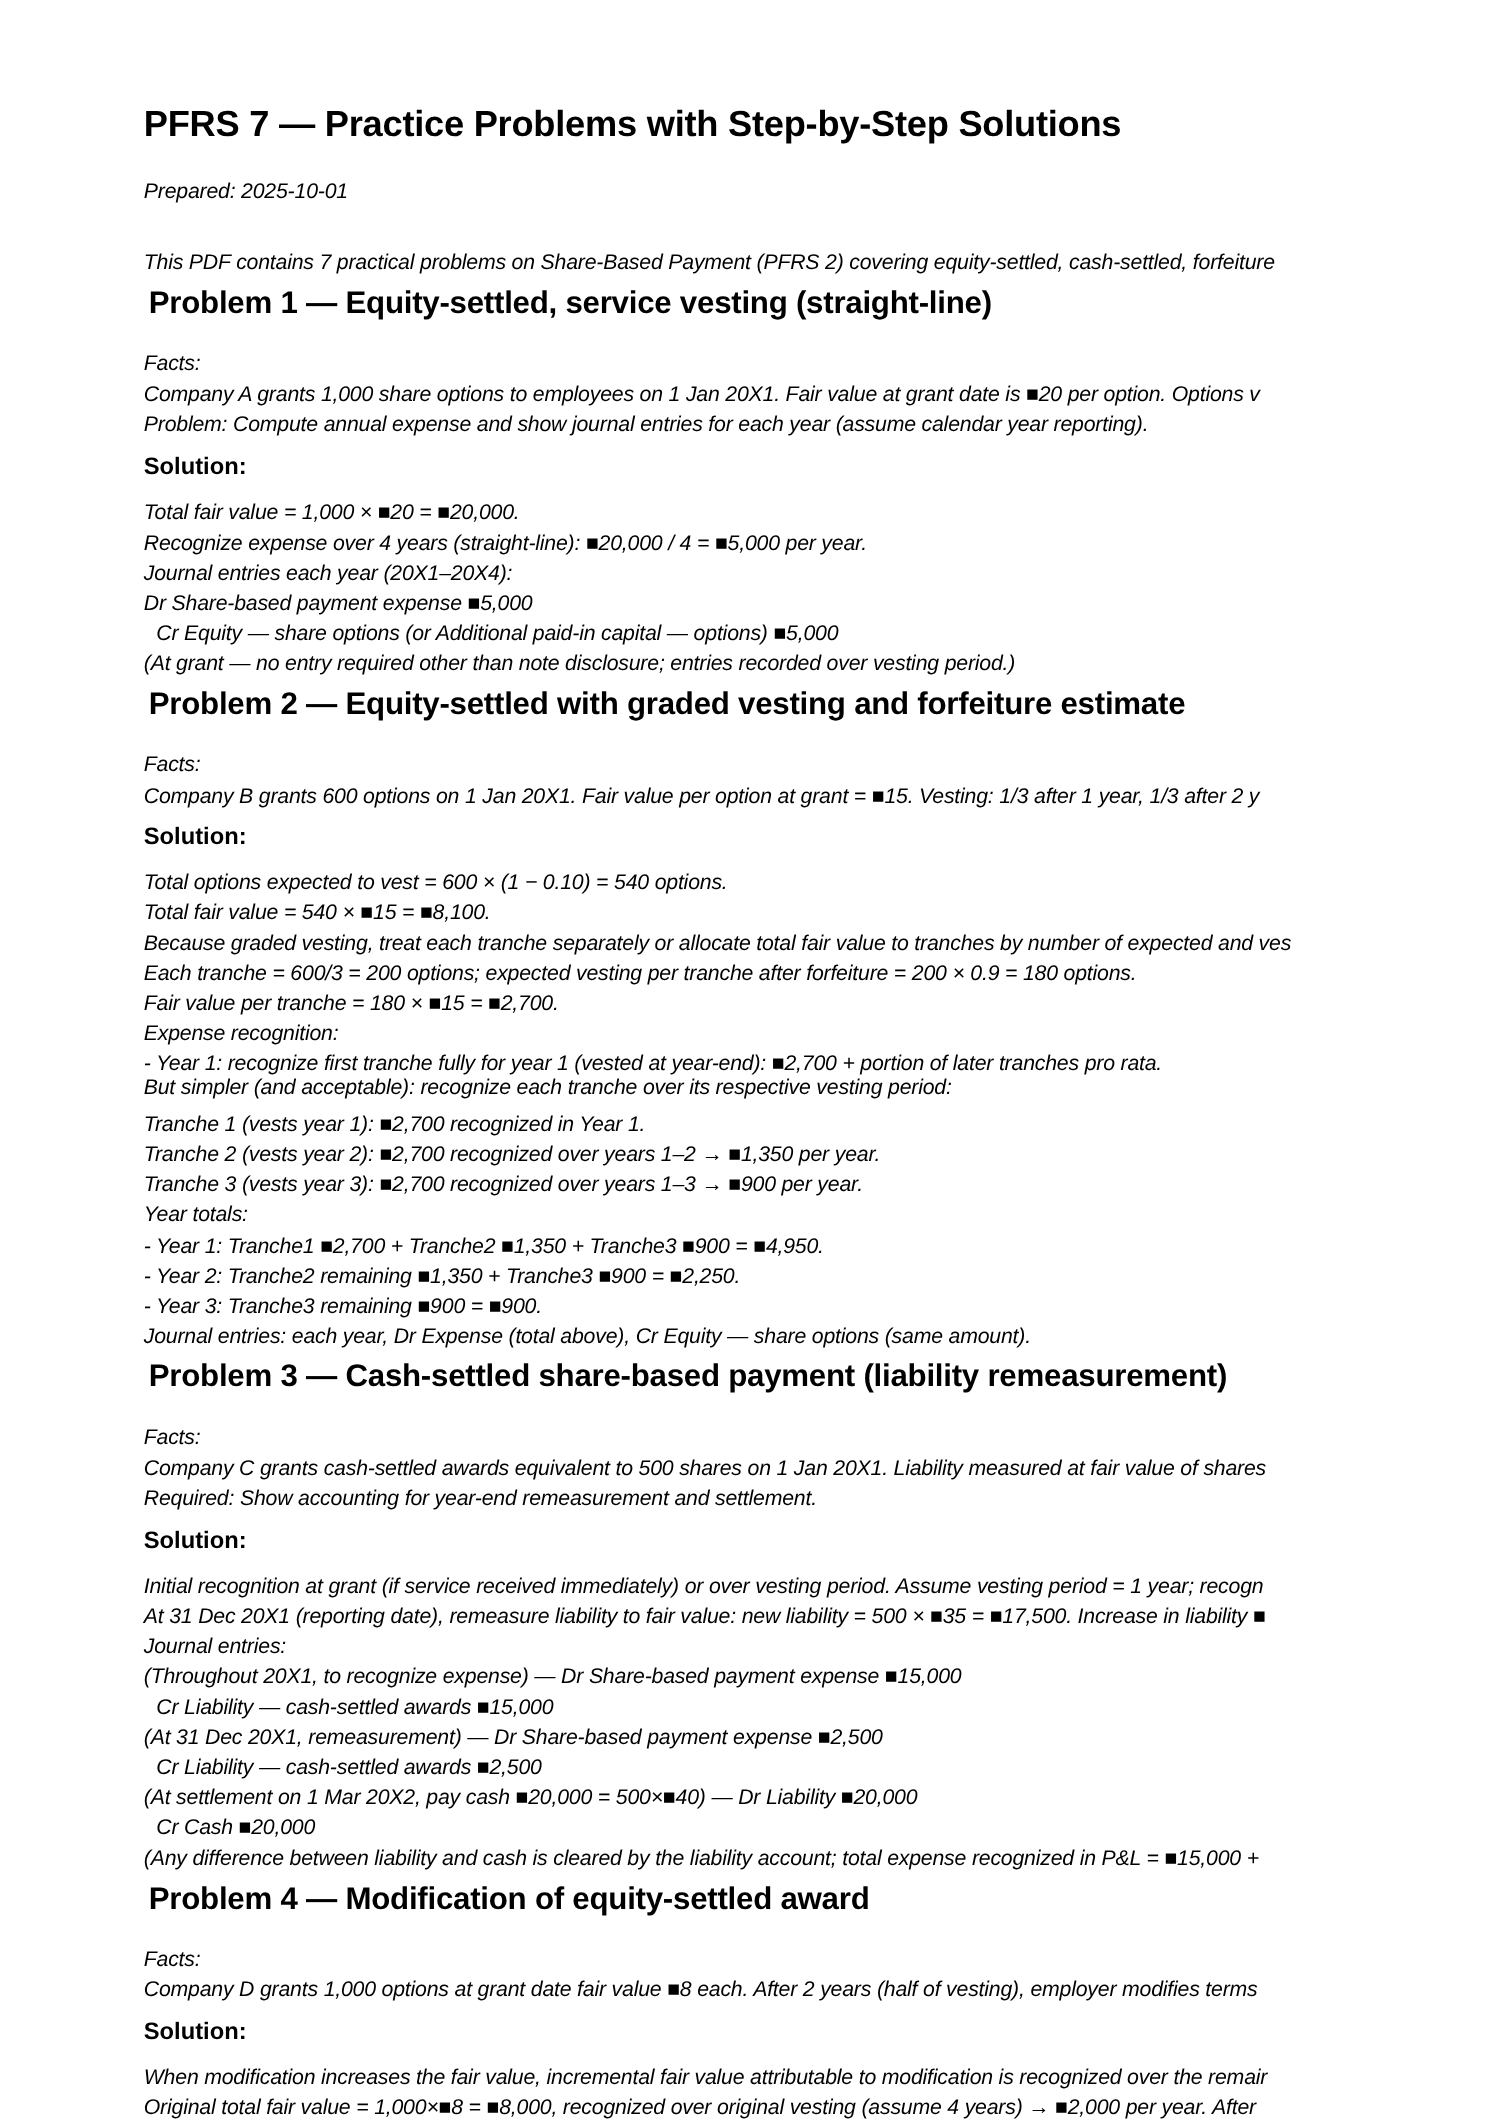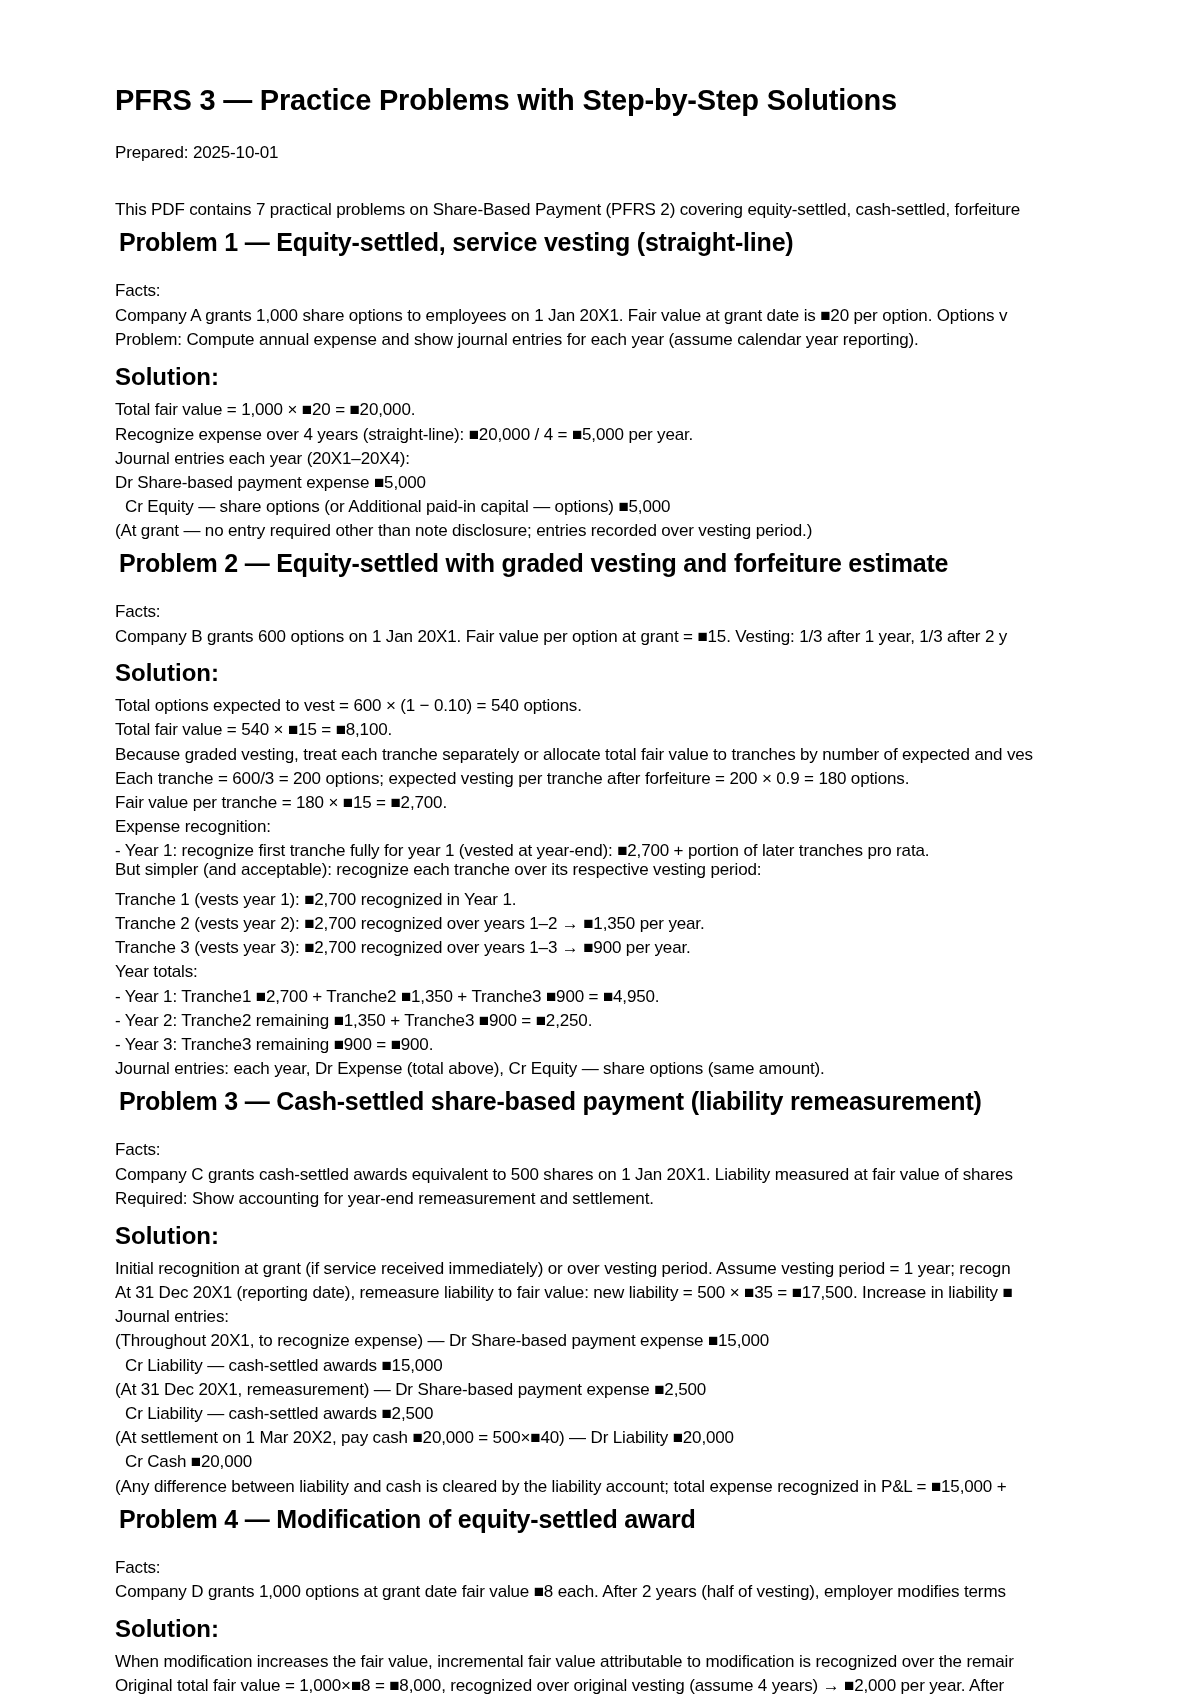--- a/index.html
+++ b/index.html
@@ -31,43 +31,44 @@
       letter-spacing: -0.2px;
       margin: 0;
     }
     .line {
       position: absolute;
       left: 0;
       font-size: 17px;
       line-height: 20px;
       margin: 0;
       letter-spacing: -0.15px;
+      font-style: italic;
     }
     .problem-title {
       position: absolute;
       left: 4px;
       font-size: 25px;
       font-weight: bold;
       margin: 0;
       letter-spacing: -0.2px;
     }
     .solution-label {
       position: absolute;
       left: 0;
-      font-size: 24px;
+      font-size: 19px;
       font-weight: bold;
       margin: 0;
     }
     .indent { padding-left: 10px; }
   </style>
 </head>
 <body>
 
 <div class="page">
-  <h1 class="doc-title">PFRS 3 — Practice Problems with Step-by-Step Solutions</h1>
+  <h1 class="doc-title">PFRS 7 — Practice Problems with Step-by-Step Solutions</h1>
   <p class="line" style="top:143px">Prepared: 2025-10-01</p>
   <p class="line" style="top:200px">This PDF contains 7 practical problems on Share-Based Payment (PFRS 2) covering equity-settled, cash-settled, forfeiture</p>
 
   <section>
     <h2 class="problem-title" style="top:228px">Problem 1 — Equity-settled, service vesting (straight-line)</h2>
     <p class="line" style="top:281px">Facts:</p>
     <p class="line" style="top:306px">Company A grants 1,000 share options to employees on 1 Jan 20X1. Fair value at grant date is ■20 per option. Options v</p>
     <p class="line" style="top:330px">Problem: Compute annual expense and show journal entries for each year (assume calendar year reporting).</p>
     <h3 class="solution-label" style="top:363px">Solution:</h3>
     <p class="line" style="top:400px">Total fair value = 1,000 × ■20 = ■20,000.</p>

